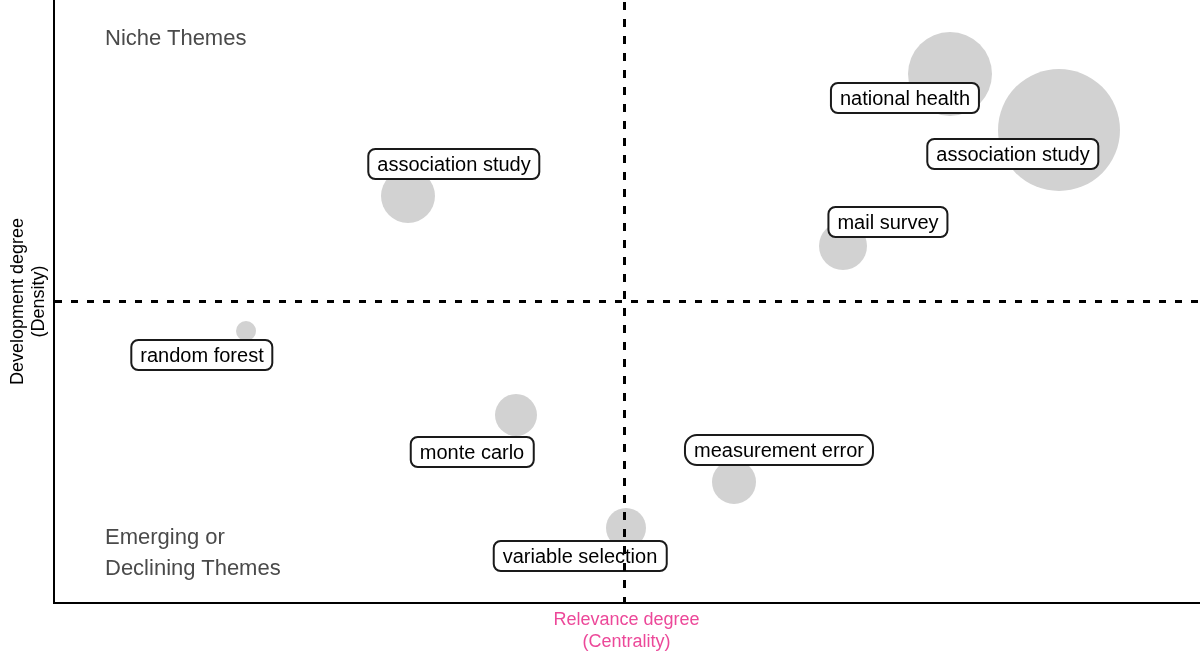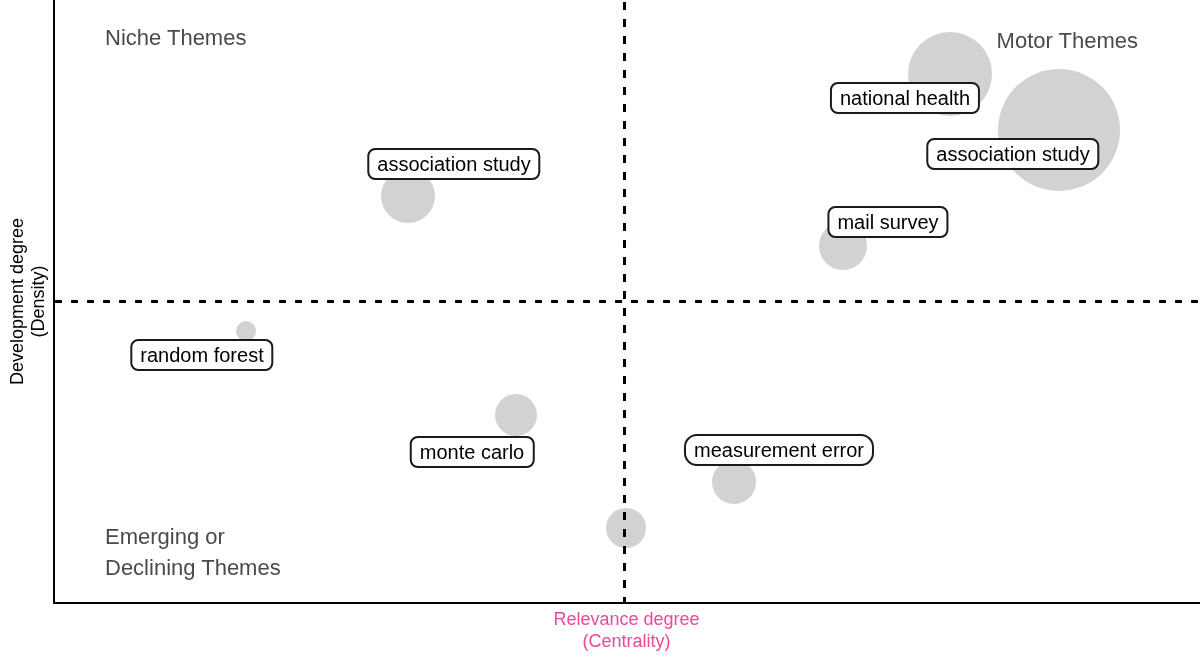--- a/index.html
+++ b/index.html
@@ -53,21 +53,20 @@
 </style>
 </head>
 <body>
 
 <div class="stage">
 
   <div class="plot-frame"></div>
 
   <div class="layer">
     <div class="quad tl">Niche Themes</div>
-    <div class="quad tr">Motor Themes</div>
     <div class="quad bl">
       <div>Emerging or</div>
       <div>Declining Themes</div>
     </div>
   </div>
 
   <div class="layer bubbles-layer" id="bubbles">
       <div class="bubble" style="left: 908px; top: 32px; width: 84px; height: 84px; background: rgb(210, 210, 210);"></div>
       <div class="bubble" style="left: 998px; top: 69px; width: 122px; height: 122px; background: rgb(210, 210, 210);"></div>
       <div class="bubble" style="left: 381px; top: 169px; width: 54px; height: 54px; background: rgb(210, 210, 210);"></div>
@@ -78,20 +77,21 @@
       <div class="bubble" style="left: 606px; top: 508px; width: 40px; height: 40px; background: rgb(210, 210, 210);"></div>
     </div>
   <div class="layer labels-layer" id="labels">
       <div class="theme-label" style="left: 905px; top: 98px;">national health</div>
       <div class="theme-label" style="left: 1013px; top: 154px;">association study</div>
       <div class="theme-label" style="left: 454px; top: 164px;">association study</div>
       <div class="theme-label" style="left: 888px; top: 222px;">mail survey</div>
       <div class="theme-label" style="left: 202px; top: 355px;">random forest</div>
       <div class="theme-label" style="left: 472px; top: 452px; text-align: center;">monte carlo</div>
       <div class="theme-label" style="left: 779px; top: 450px; border-radius: 13px;">measurement error</div>
+      <div class="theme-label" style="left: 580px; top: 556px;">variable selection</div>
     </div>
 
   <div class="divider-v"></div>
   <div class="divider-h"></div>
 
   <div class="xlabel">
     <div>Relevance degree</div>
     <div>(Centrality)</div>
   </div>
 

